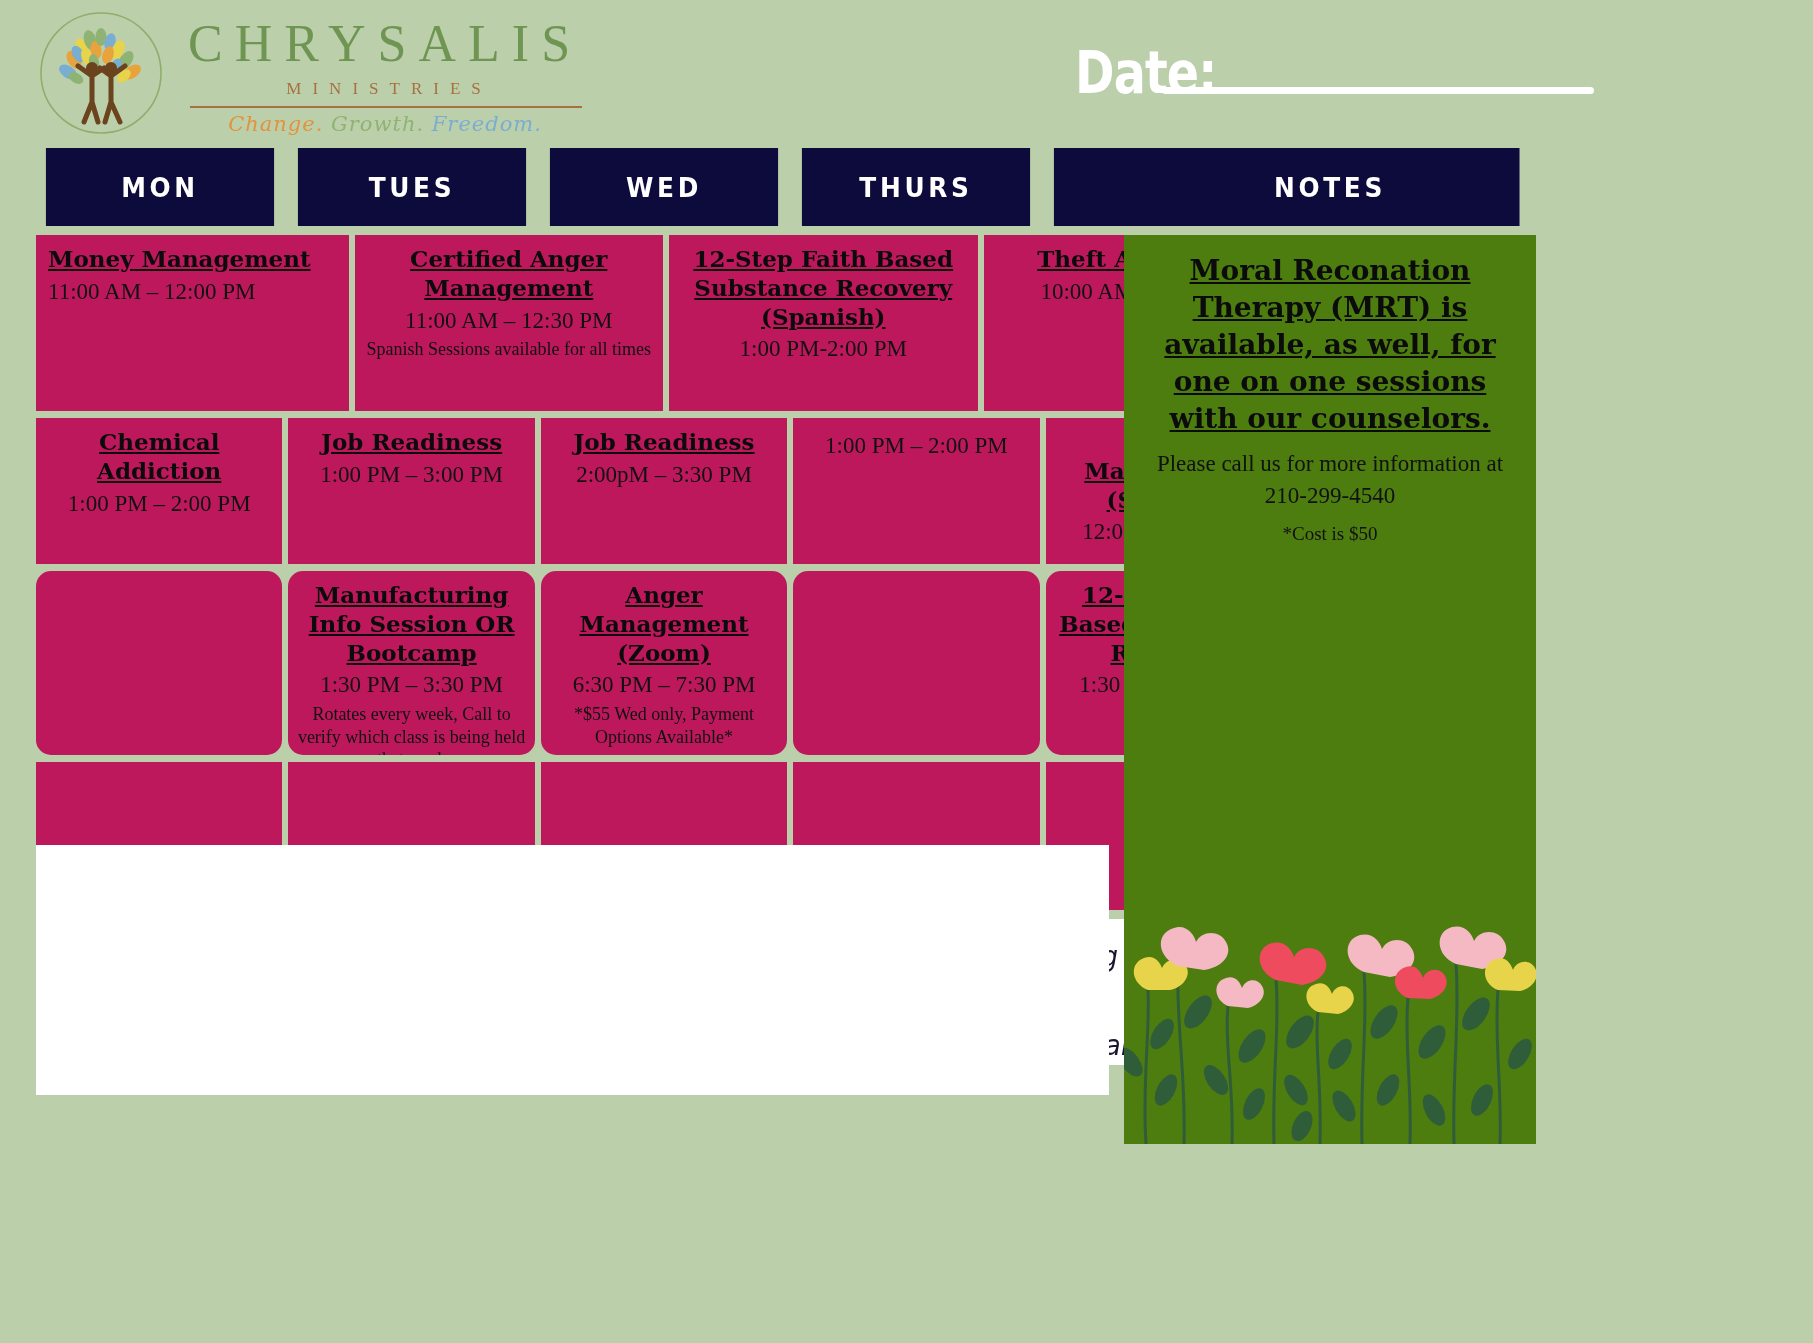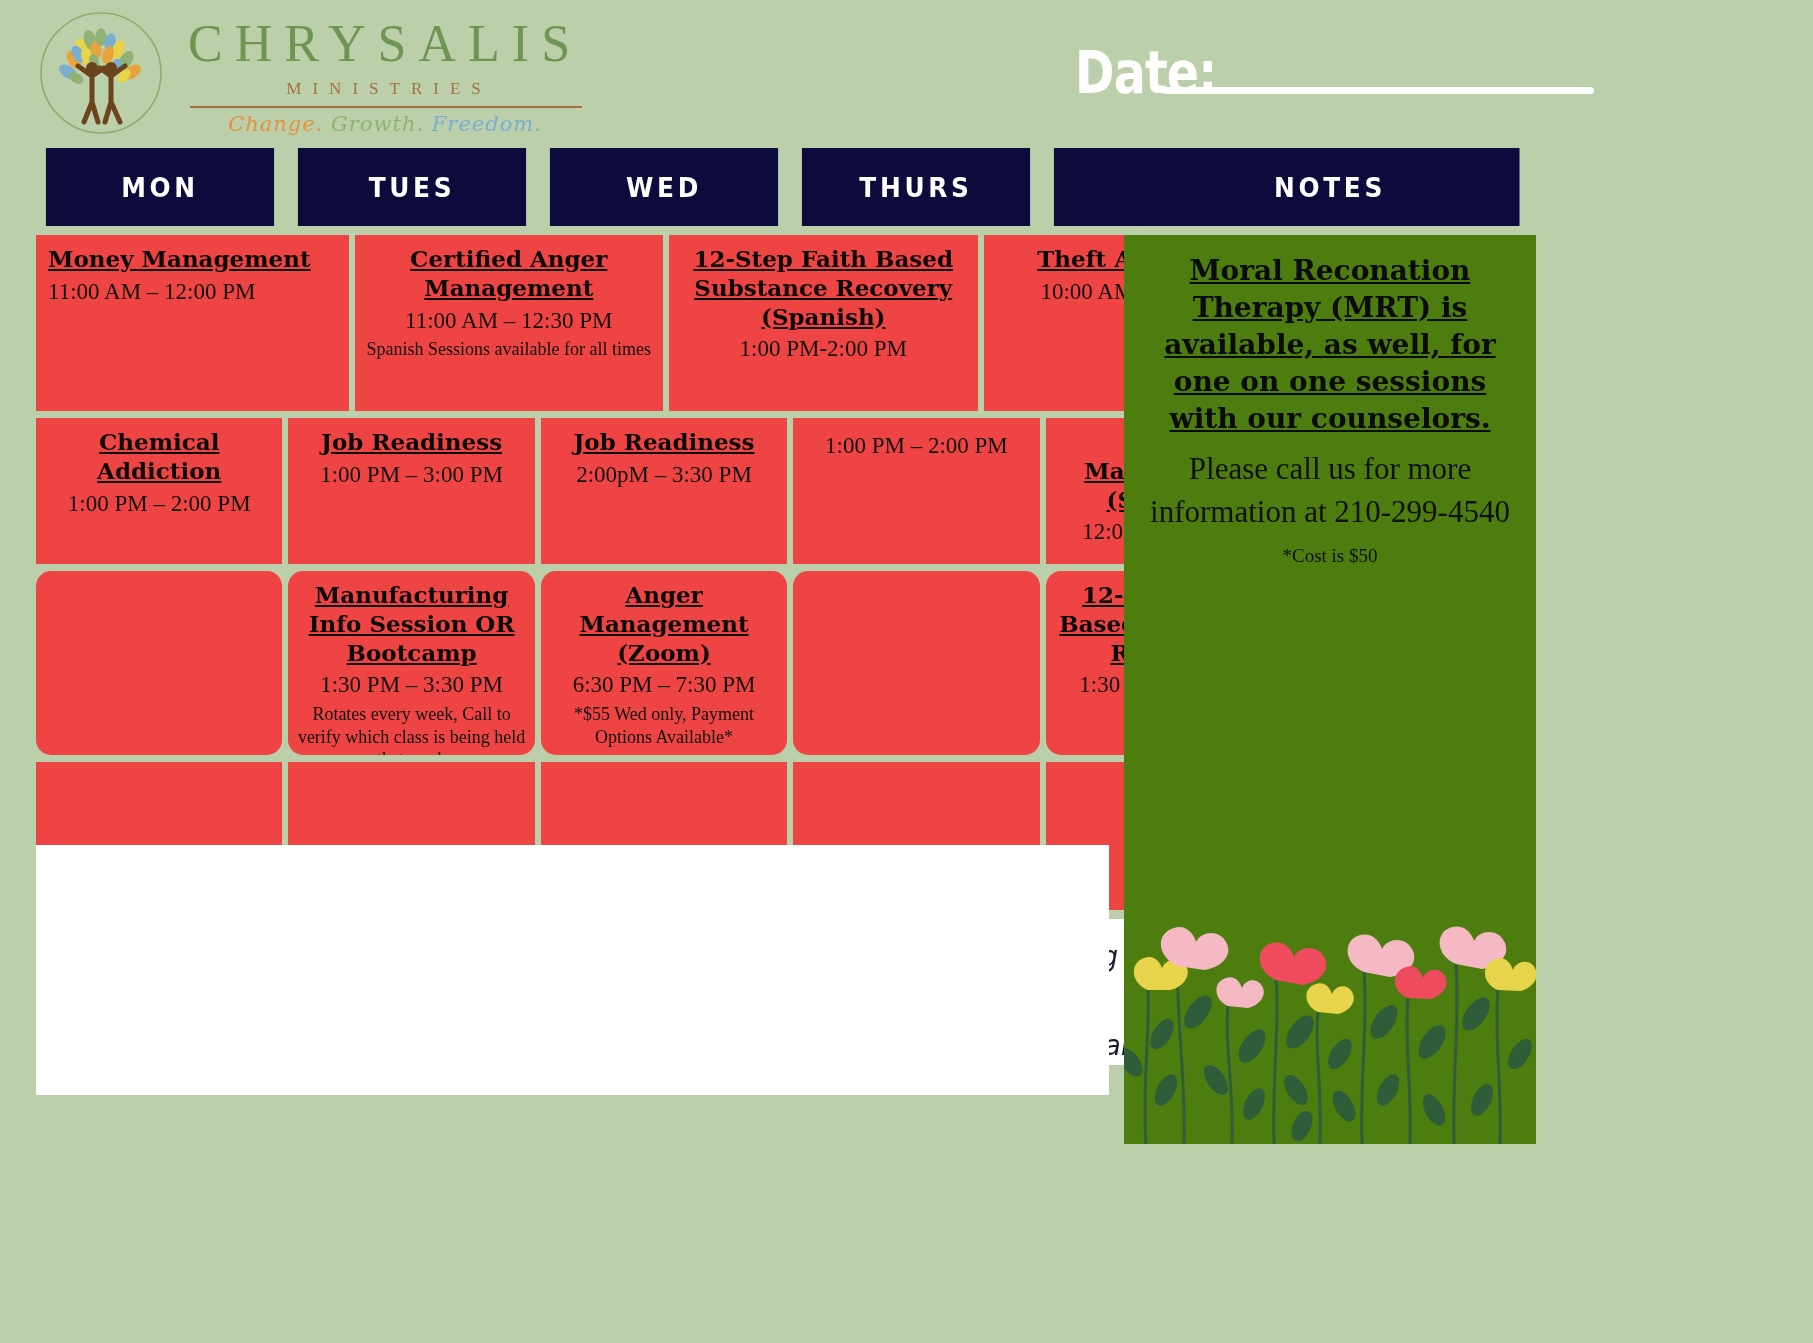--- a/index.html
+++ b/index.html
@@ -146,21 +146,21 @@
   }
 
   .cal-row {
     display: flex;
     gap: 6px;
     margin-bottom: 7px;
   }
 
   .cell {
     flex: 1 1 0;
-    background: #ef4444;
+    background: #be185d;
     padding: 10px 8px 8px 8px;
     text-align: center;
     overflow: hidden;
   }
   .r1 { height: 176px; }
   .r2 { height: 146px; }
   .r3 { height: 184px; border-radius: 15px; }
   .r4 { height: 148px; }
 
   .cell-title {
@@ -276,21 +276,21 @@
     font-weight: bold;
     font-size: 28px;
     line-height: 1.32;
     color: #0b0b0b;
     text-decoration: underline;
     text-underline-offset: 2px;
   }
 
   .notes-reg {
     font-family: "Liberation Serif", serif;
-    font-size: 31px;
+    font-size: 23px;
     line-height: 1.38;
     color: #111111;
     margin-top: 10px;
   }
 
   .notes-cost {
     font-family: "Liberation Serif", serif;
     font-size: 19px;
     color: #111111;
     margin-top: 12px;

